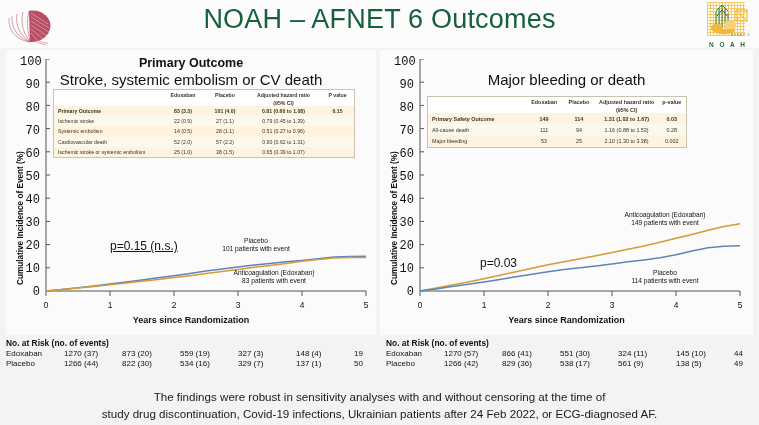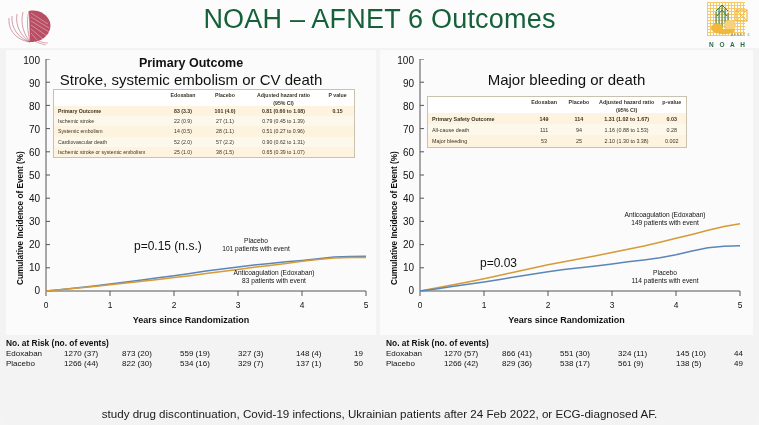--- a/index.html
+++ b/index.html
@@ -47,21 +47,21 @@
 
   .ylab{
     position:absolute;font-size:8.2px;font-weight:700;color:#111;
     transform:rotate(-90deg);transform-origin:left top;white-space:nowrap;
   }
   .xlab{position:absolute;font-size:9px;font-weight:700;color:#111;text-align:center;}
 
   .plot{position:absolute;}
   .plot svg{display:block;}
 
-  .ytick{position:absolute;font-size:10px;color:#111;text-align:right;width:20px;}
+  .ytick{position:absolute;font-size:12px;color:#111;text-align:right;width:20px;font-family:Liberation Mono, monospace;}
   .xtick{position:absolute;font-size:8.4px;color:#111;text-align:center;width:14px;}
 
   
   .dtable{position:absolute;border:1px solid #c9c2ae;background:#fff;}
   .dtable table{border-collapse:collapse;width:100%;}
   .dtable th,.dtable td{padding:0;text-align:center;color:#3b3424;}
   .dtable .lbl{text-align:left;padding-left:4px;}
 
   .t-left{left:47px;top:39px;width:300px;font-size:5.2px;}
   .t-left th{font-weight:700;font-size:5.2px;padding:2px 0 0 0;}
@@ -207,21 +207,21 @@
 
     <div class="xtick" style="left:33px;top:250px;">0</div>
     <div class="xtick" style="left:97px;top:250px;">1</div>
     <div class="xtick" style="left:161px;top:250px;">2</div>
     <div class="xtick" style="left:225px;top:250px;">3</div>
     <div class="xtick" style="left:289px;top:250px;">4</div>
     <div class="xtick" style="left:353px;top:250px;">5</div>
 
     <div class="xlab" style="left:0;top:265px;width:370px;">Years since Randomization</div>
 
-    <div class="pval" style="left:128px;top:189px;">p=0.15 (n.s.)</div>
+    <div class="pval" style="left:104px;top:189px;text-decoration:underline;">p=0.15 (n.s.)</div>
     <div class="anno" style="left:195px;top:187px;width:110px;">Placebo</div>
     <div class="anno" style="left:195px;top:195px;width:110px;">101 patients with event</div>
     <div class="anno" style="left:203px;top:219px;width:130px;">Anticoagulation (Edoxaban)</div>
     <div class="anno" style="left:203px;top:227px;width:130px;">83 patients with event</div>
 
     <div class="dtable t-left">
       <table>
         <thead>
           <tr>
             <th class="lbl" style="width:36%"></th>
@@ -433,16 +433,17 @@
         <td class="vl">538 (17)</td>
         <td class="vl">561 (9)</td>
         <td class="vl">138 (5)</td>
         <td class="tail">49</td>
       </tr>
     </tbody>
       </table>
   </div>
 
   <div class="footer">
+    <div>The findings were robust in sensitivity analyses with and without censoring at the time of</div>
     <div>study drug discontinuation, Covid-19 infections, Ukrainian patients after 24 Feb 2022, or ECG-diagnosed AF.</div>
   </div>
 
 </div>
 
 </body></html>

